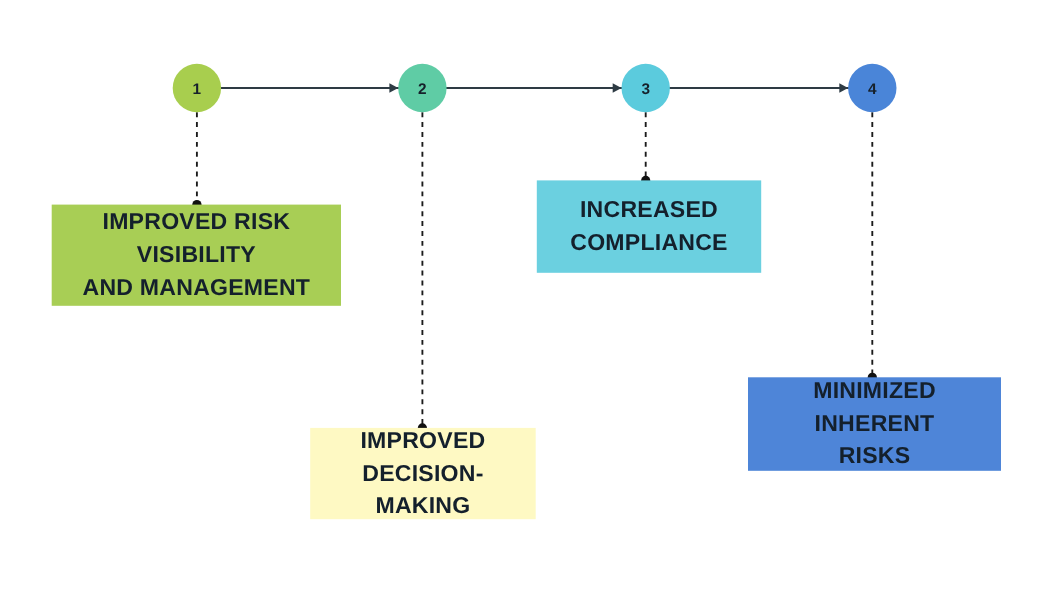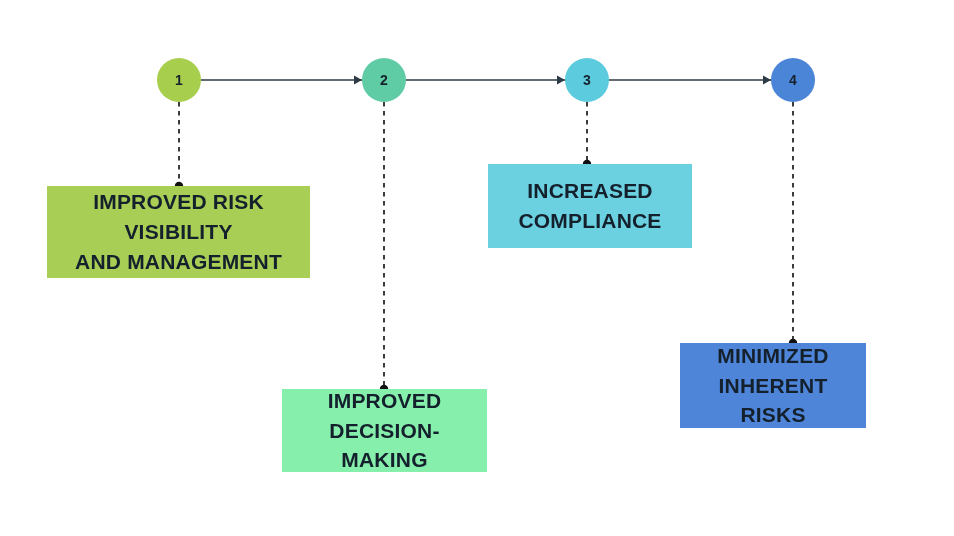--- a/index.html
+++ b/index.html
@@ -86,27 +86,27 @@
       </div>
       <div class="node" style="left: 771px; top: 58px; background: rgb(74, 133, 216);">
         <span>4</span>
       </div>
     </div>
   <div id="cards-layer">
       <div class="card" style="left: 47px; top: 186px; width: 263px; height: 92px; background: rgb(168, 206, 85);">
         <div class="card-label">IMPROVED RISK VISIBILITY
 AND MANAGEMENT</div>
       </div>
-      <div class="card" style="left: 282px; top: 389px; width: 205px; height: 83px; background: #86efac;">
+      <div class="card" style="left: 282px; top: 389px; width: 205px; height: 83px; background: #fef9c3;">
         <div class="card-label">IMPROVED
 DECISION-MAKING</div>
       </div>
       <div class="card" style="left: 488px; top: 164px; width: 204px; height: 84px; background: rgb(107, 208, 224);">
         <div class="card-label">INCREASED
 COMPLIANCE</div>
       </div>
-      <div class="card" style="left: 680px; top: 343px; width: 186px; height: 85px; background: rgb(78, 133, 216);">
+      <div class="card" style="left: 680px; top: 343px; width: 230px; height: 85px; background: rgb(78, 133, 216);">
         <div class="card-label">MINIMIZED INHERENT
 RISKS</div>
       </div>
     </div>
 
 </div>
 
 </body></html>

